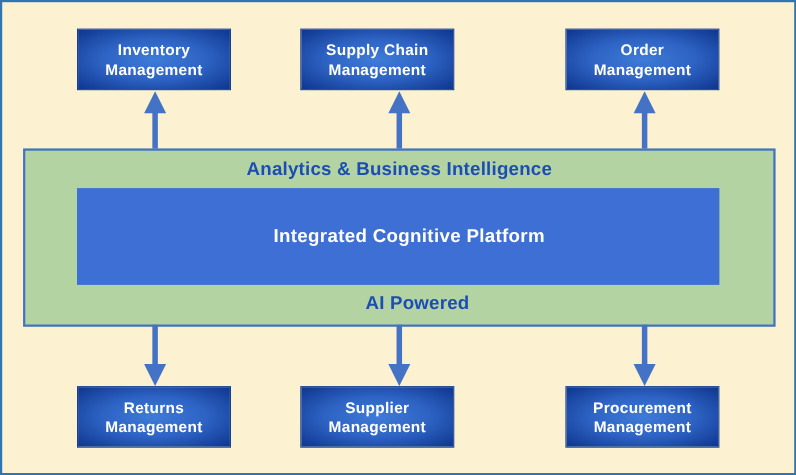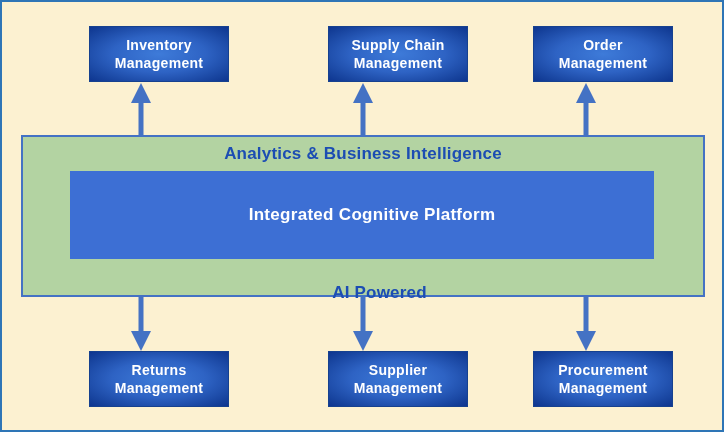--- a/index.html
+++ b/index.html
@@ -36,21 +36,21 @@
     left: 0;
     right: 0;
     text-align: center;
     font-size: 17px;
     font-weight: bold;
     color: var(--color-title-text, #1C4DB3);
     letter-spacing: 0.2px;
     white-space: nowrap;
   }
   .panel-title { top: 7px; }
-  .panel-footer { top: 146px; padding-left: 33px; }
+  .panel-footer { top: 129px; padding-left: 33px; }
 
   .core-box {
     position: absolute;
     left: 47px;
     top: 34px;
     width: 584px;
     height: 88px;
     box-sizing: border-box;
     background: var(--color-core-blue, #3D6FD4);
     display: flex;
@@ -74,36 +74,35 @@
     box-sizing: border-box;
     border: 1px solid #16418F;
     background: radial-gradient(ellipse at center,
         var(--color-module-gradient-center, #3E7BD9) 0%,
         #2E63C4 48%,
         #15409A 88%,
         var(--color-module-gradient-edge, #0E3590) 100%);
     display: flex;
     align-items: center;
     justify-content: center;
-    margin-left: 19px;
   }
   .module-box .module-label {
     color: var(--color-module-text, #FFFFFF);
     font-size: 14px;
     font-weight: bold;
     line-height: 1.3;
     text-align: center;
     letter-spacing: 0.3px;
     white-space: pre-line;
   }
 
   .row-top    { top: 24px; }   
   .row-bottom { top: 349px; justify-content: center; }  
   .col-left   { left: 68px; }
-  .col-mid    { left: 307px; }
+  .col-mid    { left: 271px; }
   .col-right  { left: 512px; }
 
   
   .arrow {
     position: absolute;
     width: 22px;
     height: 56px;
     color: var(--color-arrow, #4472C4);
   }
   .arrow svg { display: block; width: 100%; height: 100%; }

